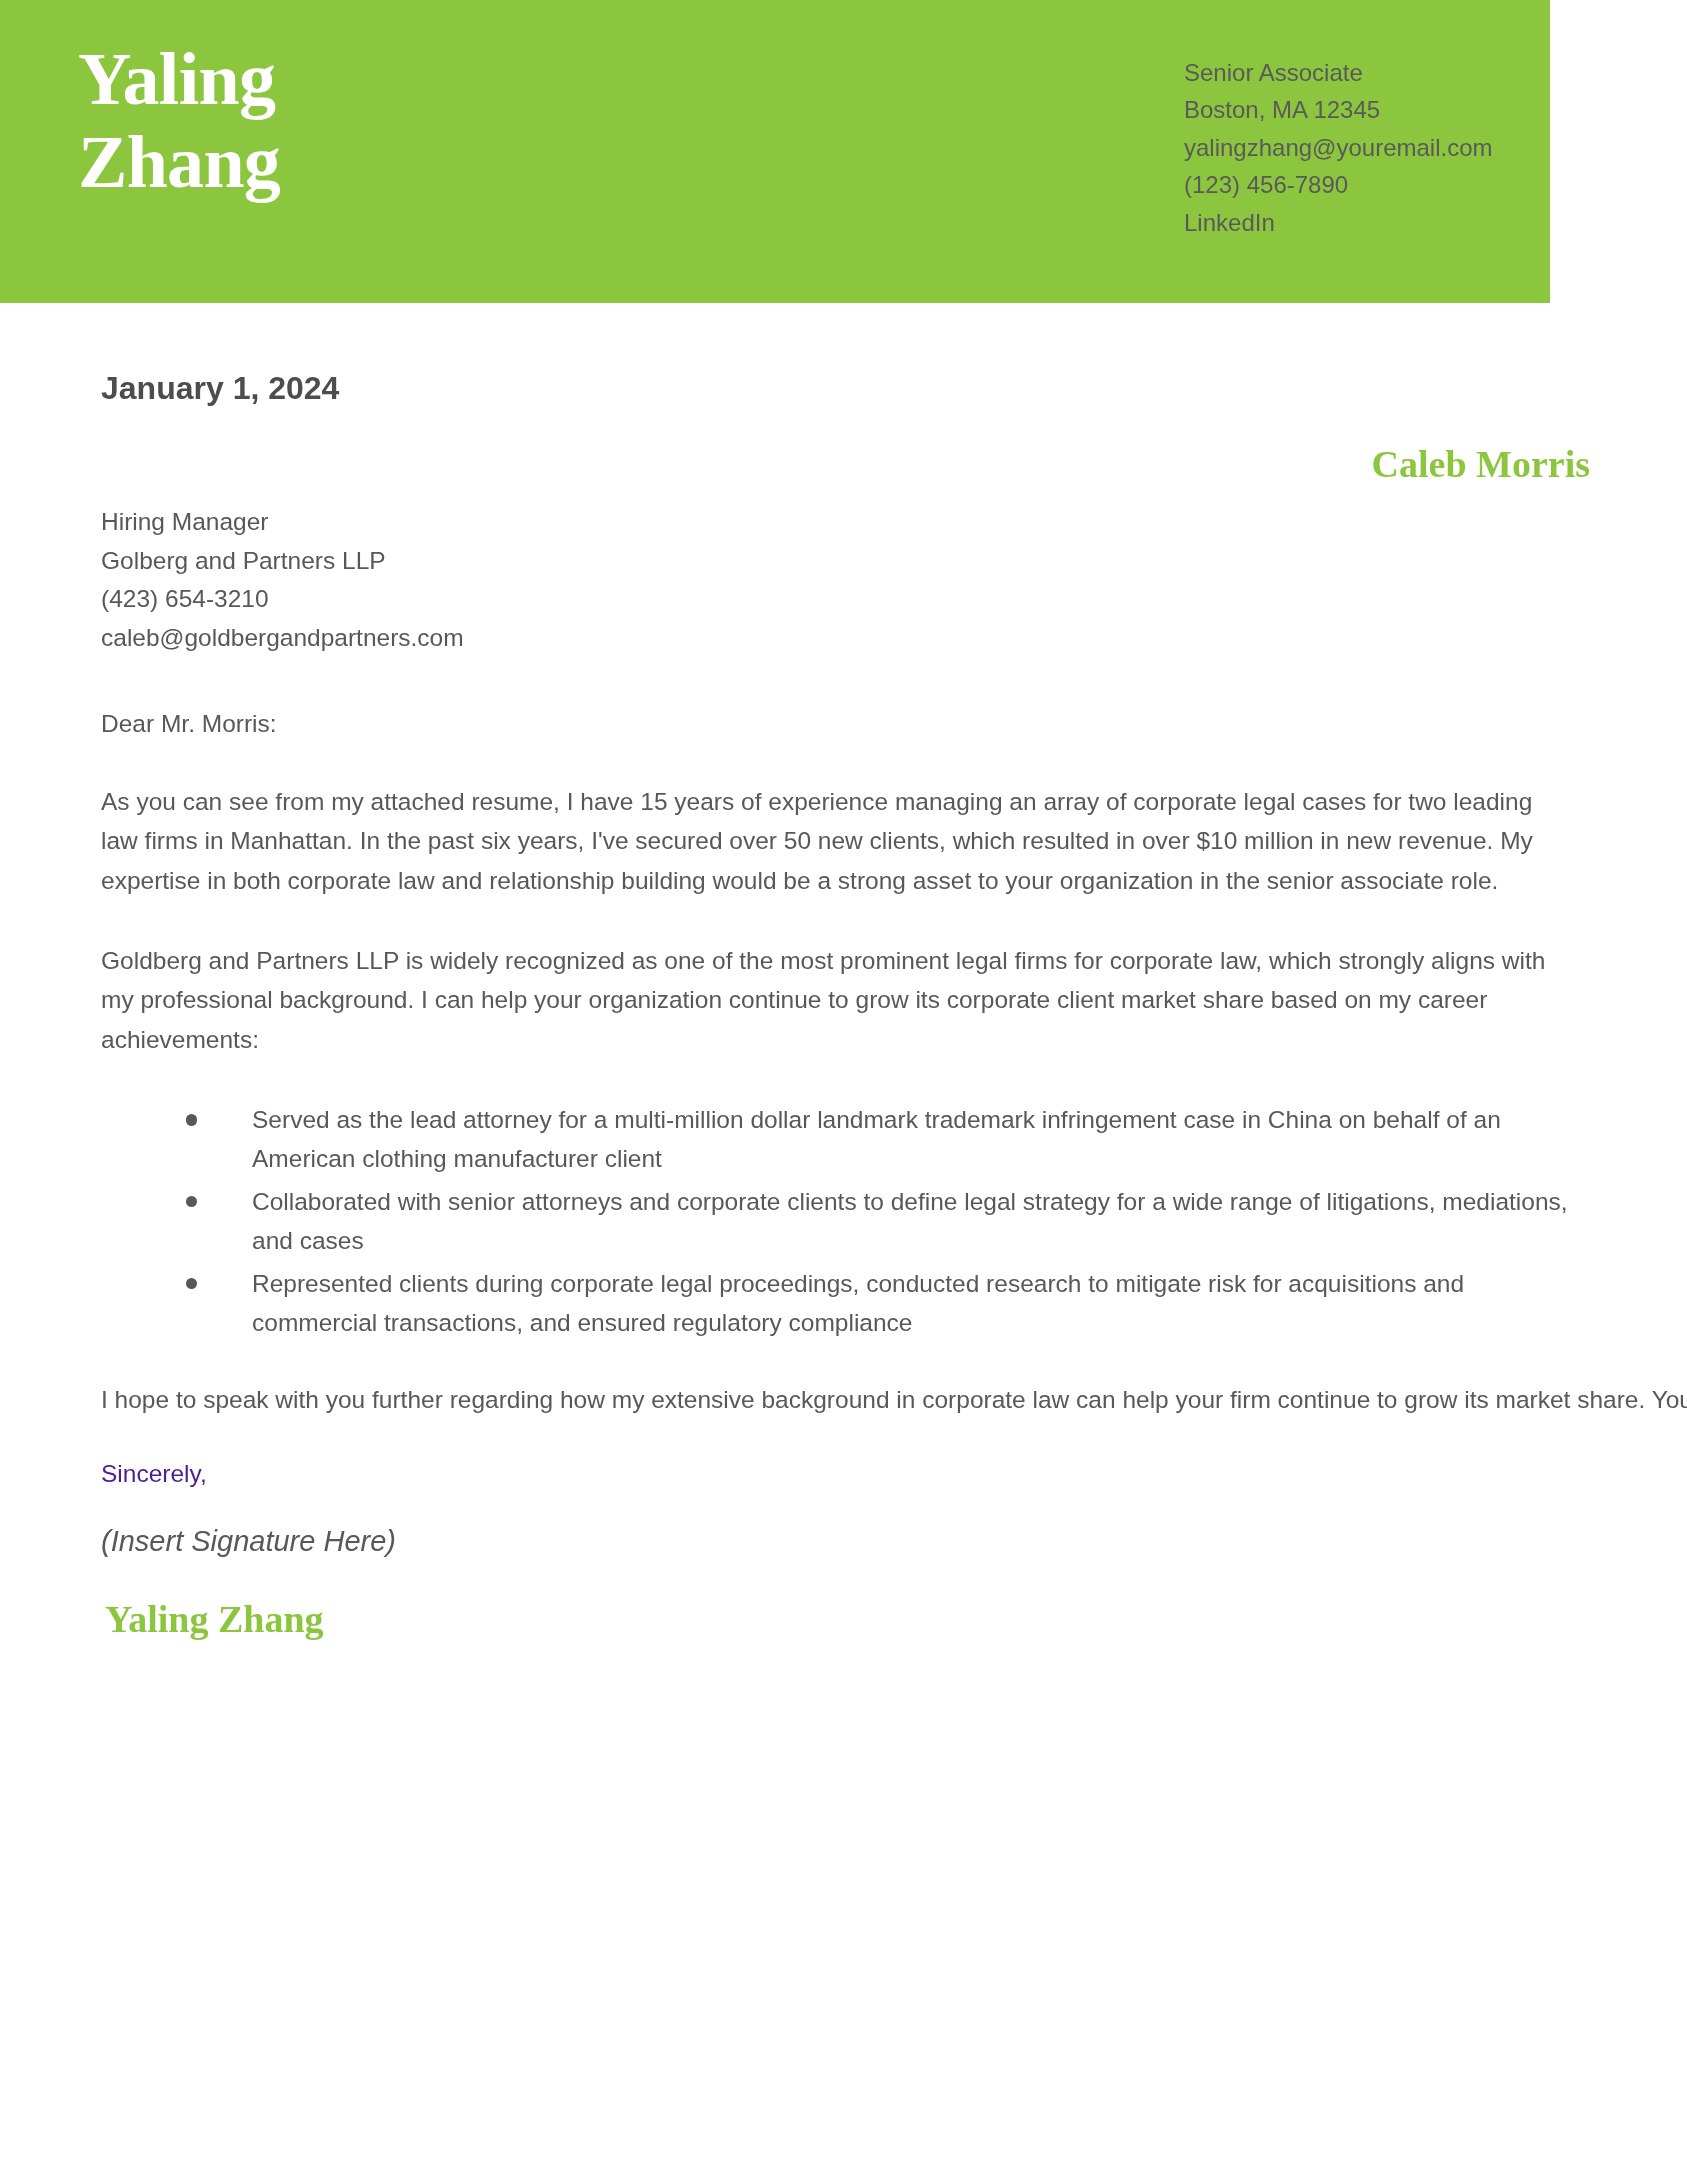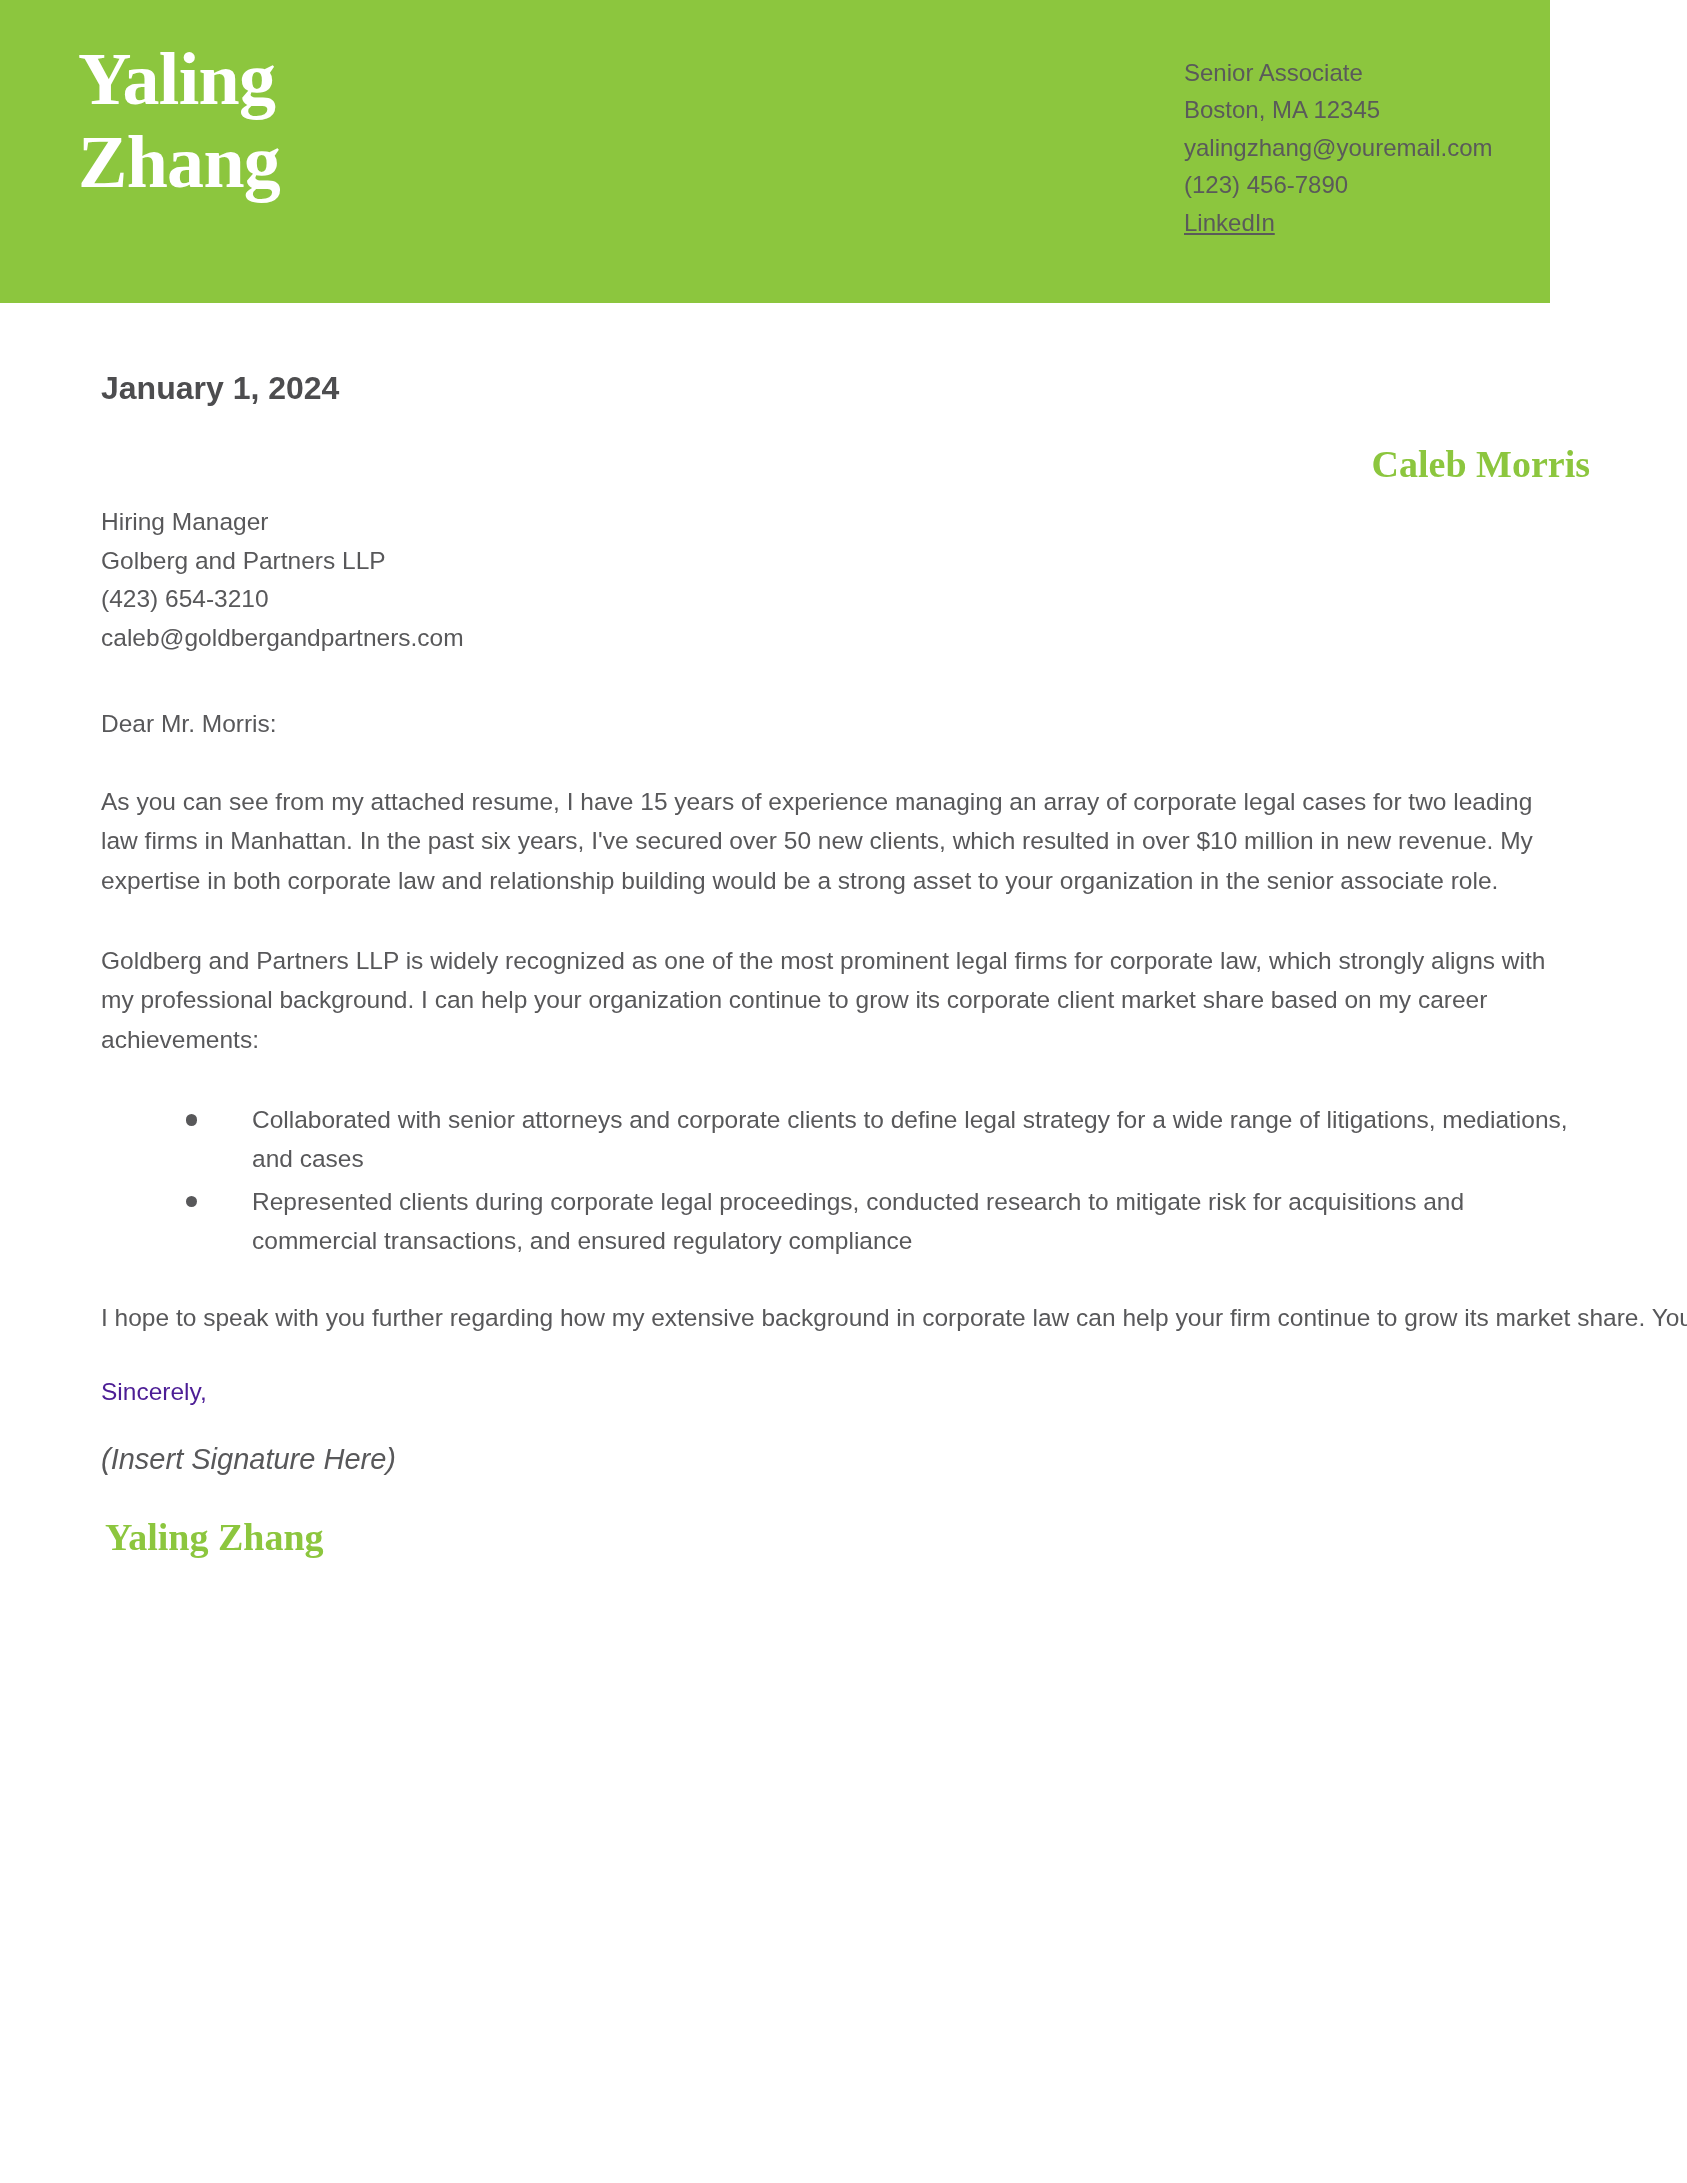--- a/index.html
+++ b/index.html
@@ -47,21 +47,20 @@
     width: 437px;
     color: #5a5a5a;
     font-size: 24px;
     line-height: 1.56;
   }
   .header-contact .contact-line {
     display: block;
     white-space: nowrap;
   }
   .header-contact .contact-line.link {
-    text-decoration: underline;
     cursor: pointer;
   }
 
   
   .letter-body {
     position: absolute;
     left: 101px;
     top: 370px;
     width: 1489px;
     color: #58585a;
@@ -185,20 +184,24 @@
       <span class="r-line">caleb@goldbergandpartners.com</span>
     </div>
 
     <p class="salutation">Dear Mr. Morris:</p>
 
     <p class="para">As you can see from my attached resume, I have 15 years of experience managing an array of corporate legal cases for two leading law firms in Manhattan. In the past six years, I've secured over 50 new clients, which resulted in over $10 million in new revenue. My expertise in both corporate law and relationship building would be a strong asset to your organization in the senior associate role.</p>
 
     <p class="para">Goldberg and Partners LLP is widely recognized as one of the most prominent legal firms for corporate law, which strongly aligns with my professional background. I can help your organization continue to grow its corporate client market share based on my career achievements:</p>
 
     <ul class="bullets">
+      <li>
+        <span class="bullet-dot"></span>
+        <span>Served as the lead attorney for a multi-million dollar landmark trademark infringement case in China on behalf of an American clothing manufacturer client</span>
+      </li>
       <li>
         <span class="bullet-dot"></span>
         <span>Collaborated with senior attorneys and corporate clients to define legal strategy for a wide range of litigations, mediations, and cases</span>
       </li>
       <li>
         <span class="bullet-dot"></span>
         <span>Represented clients during corporate legal proceedings, conducted research to mitigate risk for acquisitions and commercial transactions, and ensured regulatory compliance</span>
       </li>
     </ul>
 

